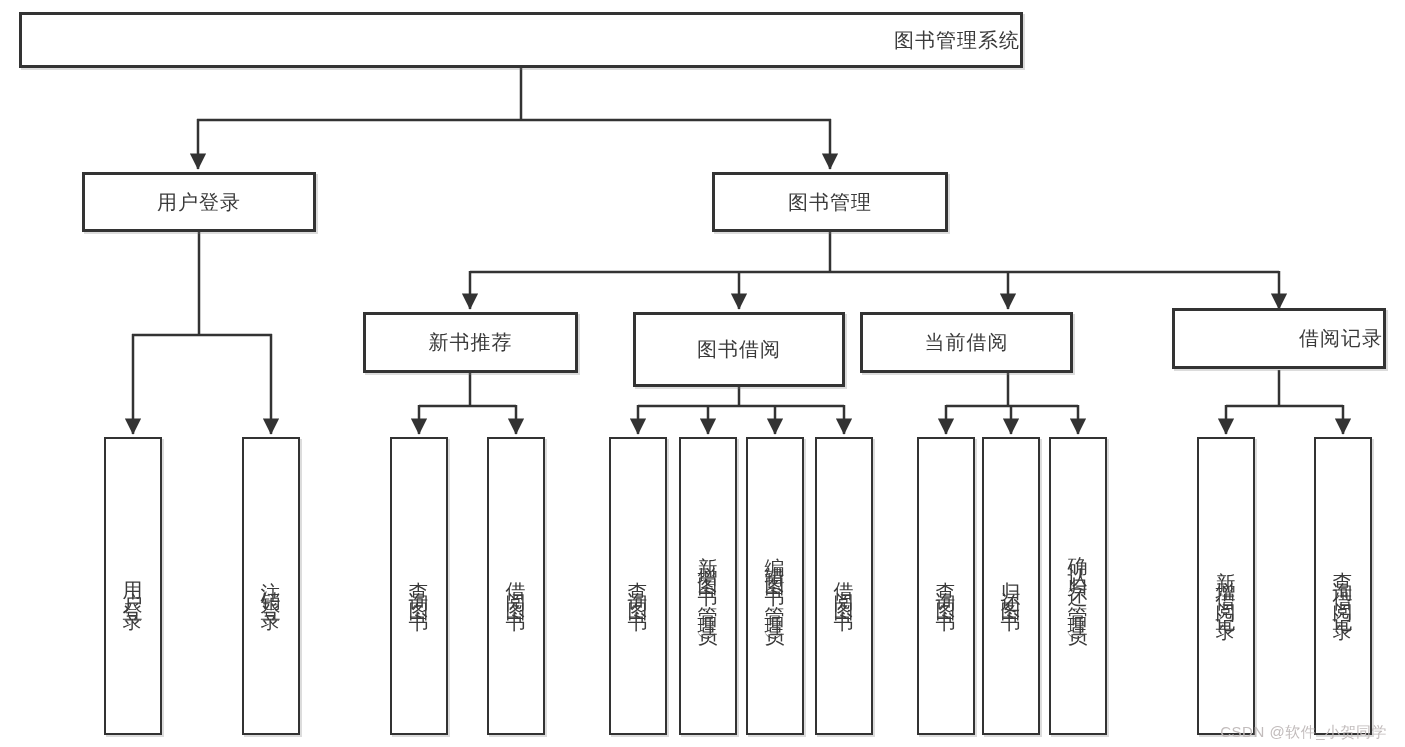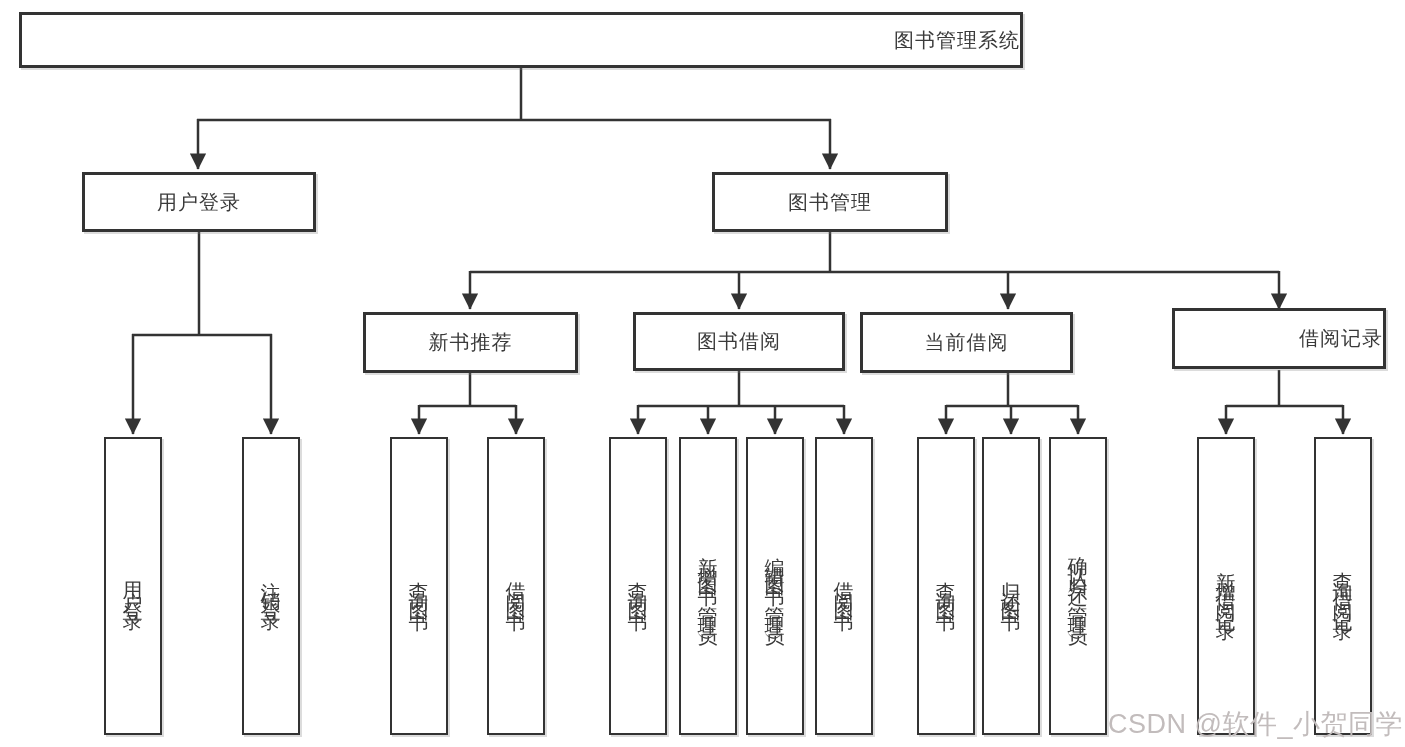--- a/index.html
+++ b/index.html
@@ -46,42 +46,42 @@
     writing-mode: vertical-rl;
     letter-spacing: 10px;
     line-height: 1;
     white-space: nowrap;
   }
   
   #n-root        { left: 19px;  top: 12px;  width: 1004px; height: 56px; justify-content: flex-end; }
   #n-user-login  { left: 82px;  top: 172px; width: 234px;  height: 60px; }
   #n-book-mgmt   { left: 712px; top: 172px; width: 236px;  height: 60px; }
   #n-new-book    { left: 363px; top: 312px; width: 215px;  height: 61px; }
-  #n-book-borrow { left: 633px; top: 312px; width: 212px;  height: 59px; }
+  #n-book-borrow { left: 633px; top: 312px; width: 212px;  height: 75px; }
   #n-current     { left: 860px; top: 312px; width: 213px;  height: 61px; }
   #n-record      { left: 1172px;top: 308px; width: 214px;  height: 61px; justify-content: flex-end; }
   #lf-1  { left: 104px; }
   #lf-2  { left: 242px; }
   #lf-3  { left: 390px; }
   #lf-4  { left: 487px; }
   #lf-5  { left: 609px; }
   #lf-6  { left: 679px; }
   #lf-7  { left: 746px; }
   #lf-8  { left: 815px; }
   #lf-9  { left: 917px; }
   #lf-10 { left: 982px; }
   #lf-11 { left: 1049px; }
   #lf-12 { left: 1197px; }
   #lf-13 { left: 1314px; }
   .watermark {
     position: absolute;
-    right: 2px;
+    right: 18px;
     bottom: 5px;
     z-index: 3;
-    font-size: 27px;
+    font-size: 15px;
     color: var(--watermark_text, #c2bcbc);
     letter-spacing: 0.5px;
     white-space: nowrap;
   }
   line { stroke: currentColor; stroke-width: 2.5; }
 </style>
 </head>
 <body>
 
 <div class="stage">

